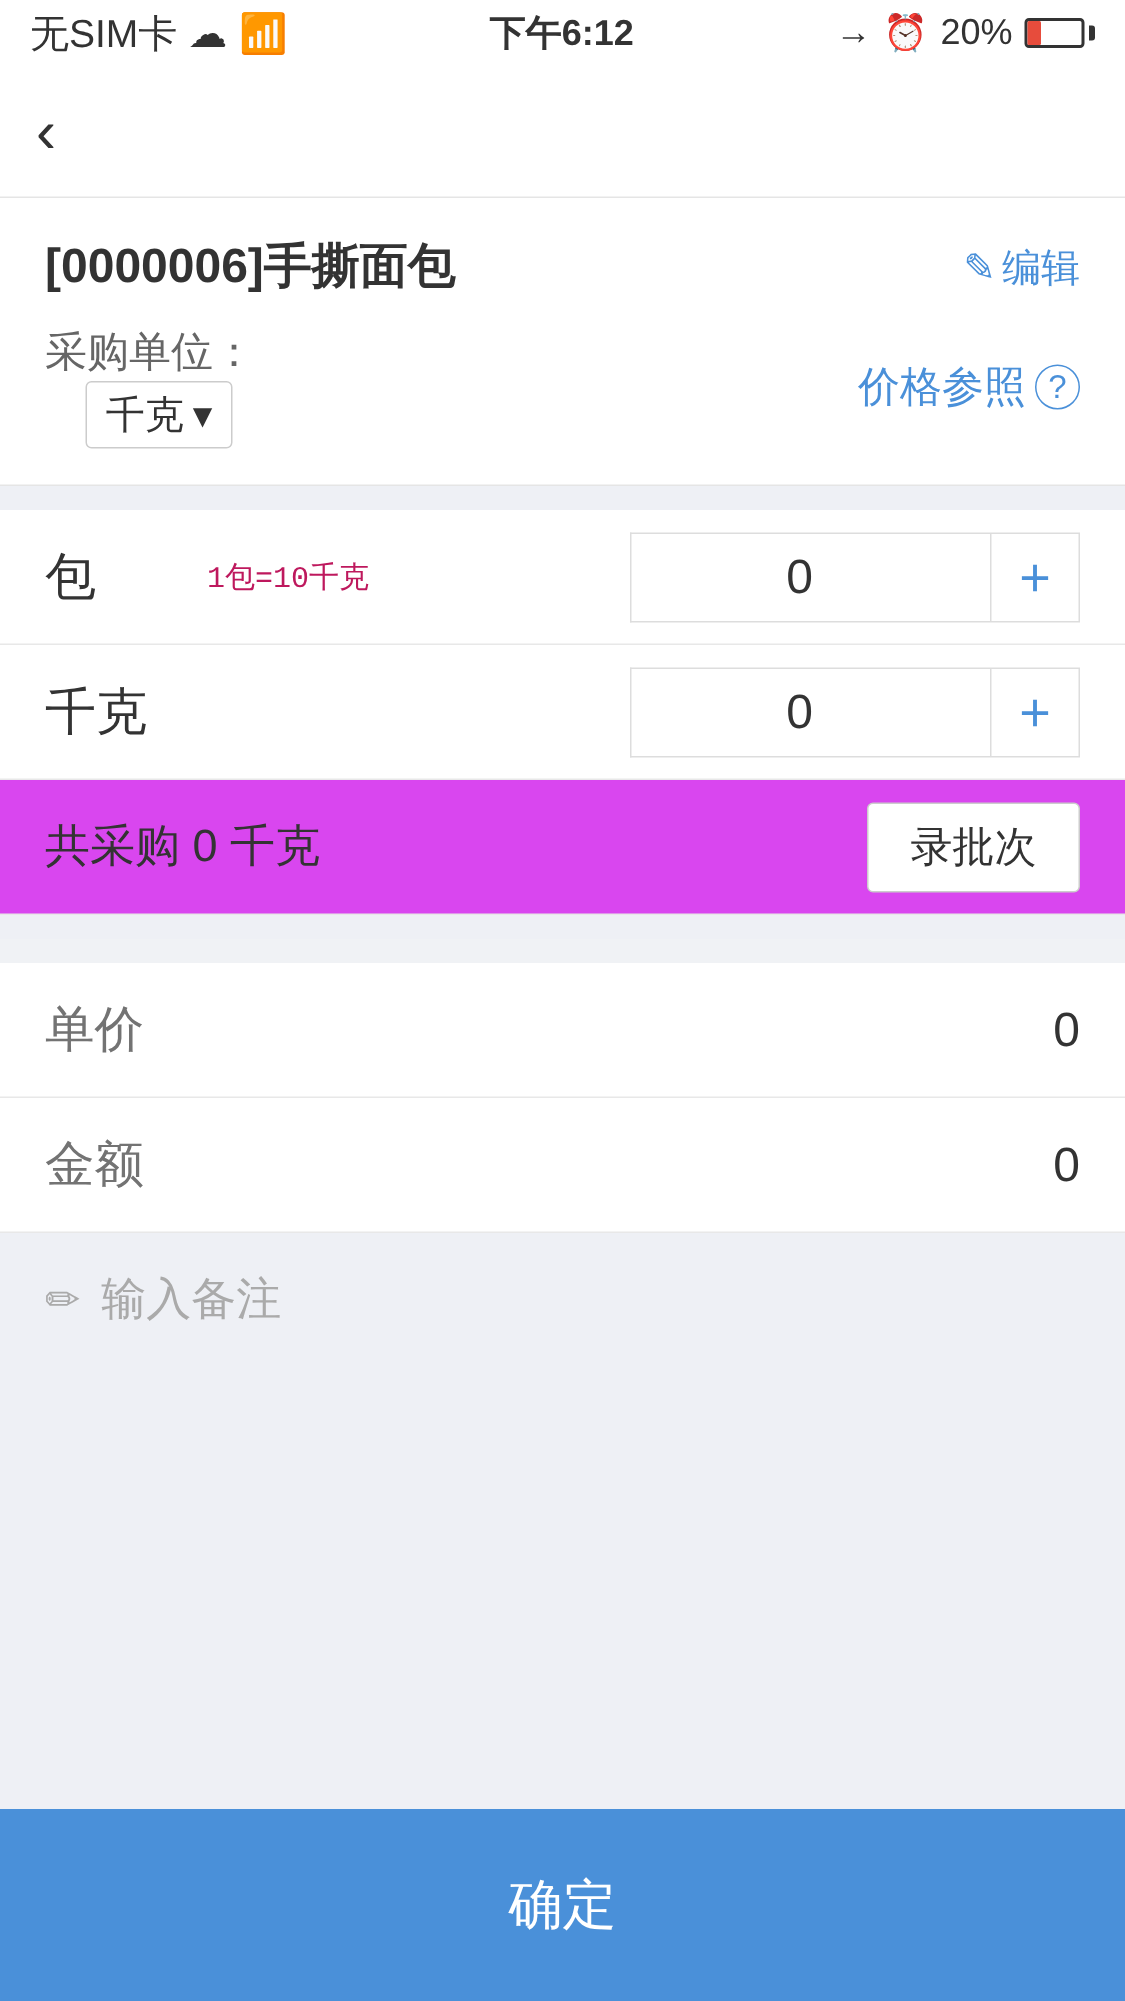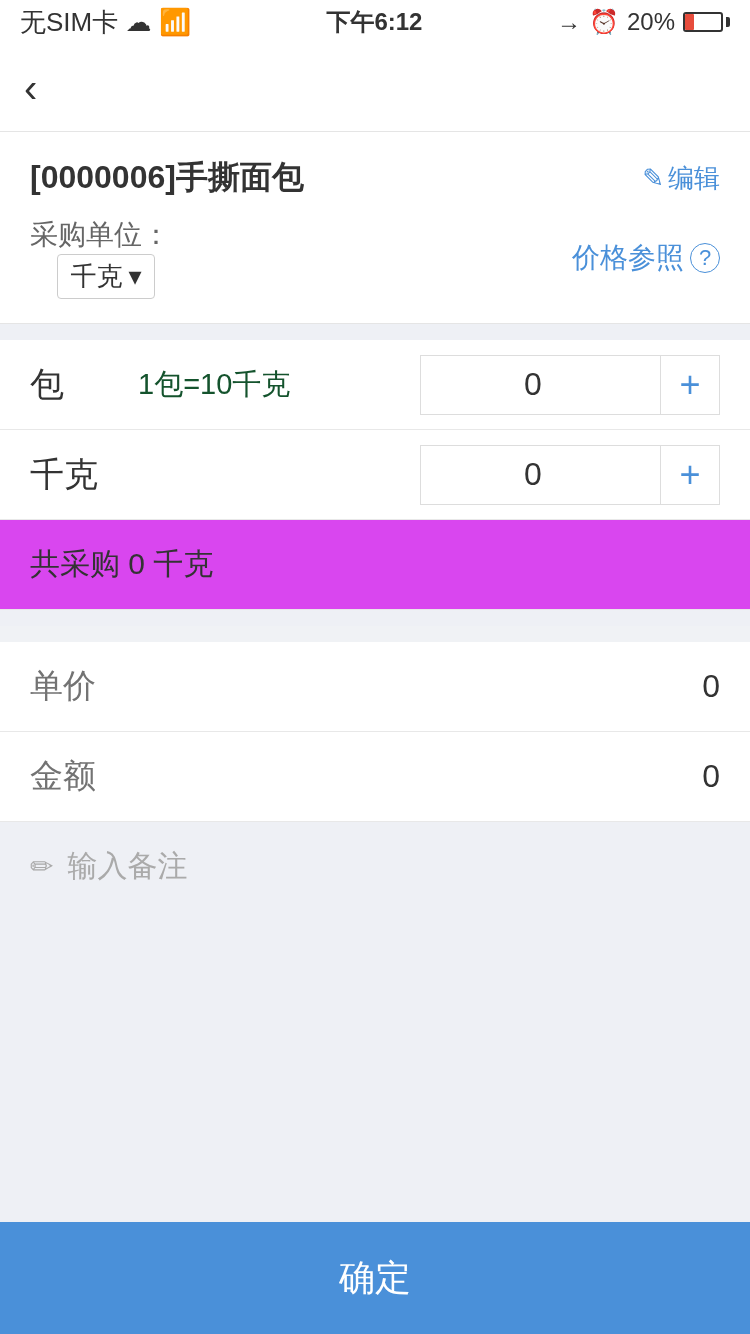--- a/index.html
+++ b/index.html
@@ -171,24 +171,25 @@
       padding: 0 30px;
       height: 90px;
       border-bottom: 1px solid #e8e8e8;
     }
     .input-label {
       font-size: 34px;
       color: #333;
       min-width: 100px;
     }
     .input-sublabel {
-      font-size: 29px;
-      color: #14532d;
+      font-size: 20px;
+      color: #be185d;
       margin-left: 8px;
       flex: 1;
+      font-family: Liberation Mono, monospace;
     }
     .input-field-wrap {
       display: flex;
       align-items: center;
       gap: 0;
       margin-left: auto;
     }
     .input-field {
       width: 240px;
       height: 60px;
@@ -284,21 +285,21 @@
       height: 250px;
       background: #eef0f5;
     }
 
     
     .confirm-bar {
       position: fixed;
       bottom: 0;
       left: 0;
       width: 750px;
-      height: 112px;
+      height: 128px;
       background: #4a90d9;
       display: flex;
       align-items: center;
       justify-content: center;
       cursor: pointer;
     }
     .confirm-btn-text {
       font-size: 36px;
       color: #fff;
       font-weight: 500;
@@ -374,20 +375,21 @@
       <span class="input-label">千克</span>
       <span class="input-sublabel"></span>
       <div class="input-field-wrap">
         <input class="input-field" type="number" value="0" style="">
         <div class="plus-btn">+</div>
       </div>
     </div>
 
     <div class="total-row">
       <span class="total-text">共采购 0 千克</span>
+      <div class="record-btn">录批次</div>
     </div>
 
   </div>
 
   <div class="divider-gray"></div>
 
   <div class="info-section">
     <div class="info-row">
       <span class="info-label">单价</span>
       <span class="info-value">0</span>

